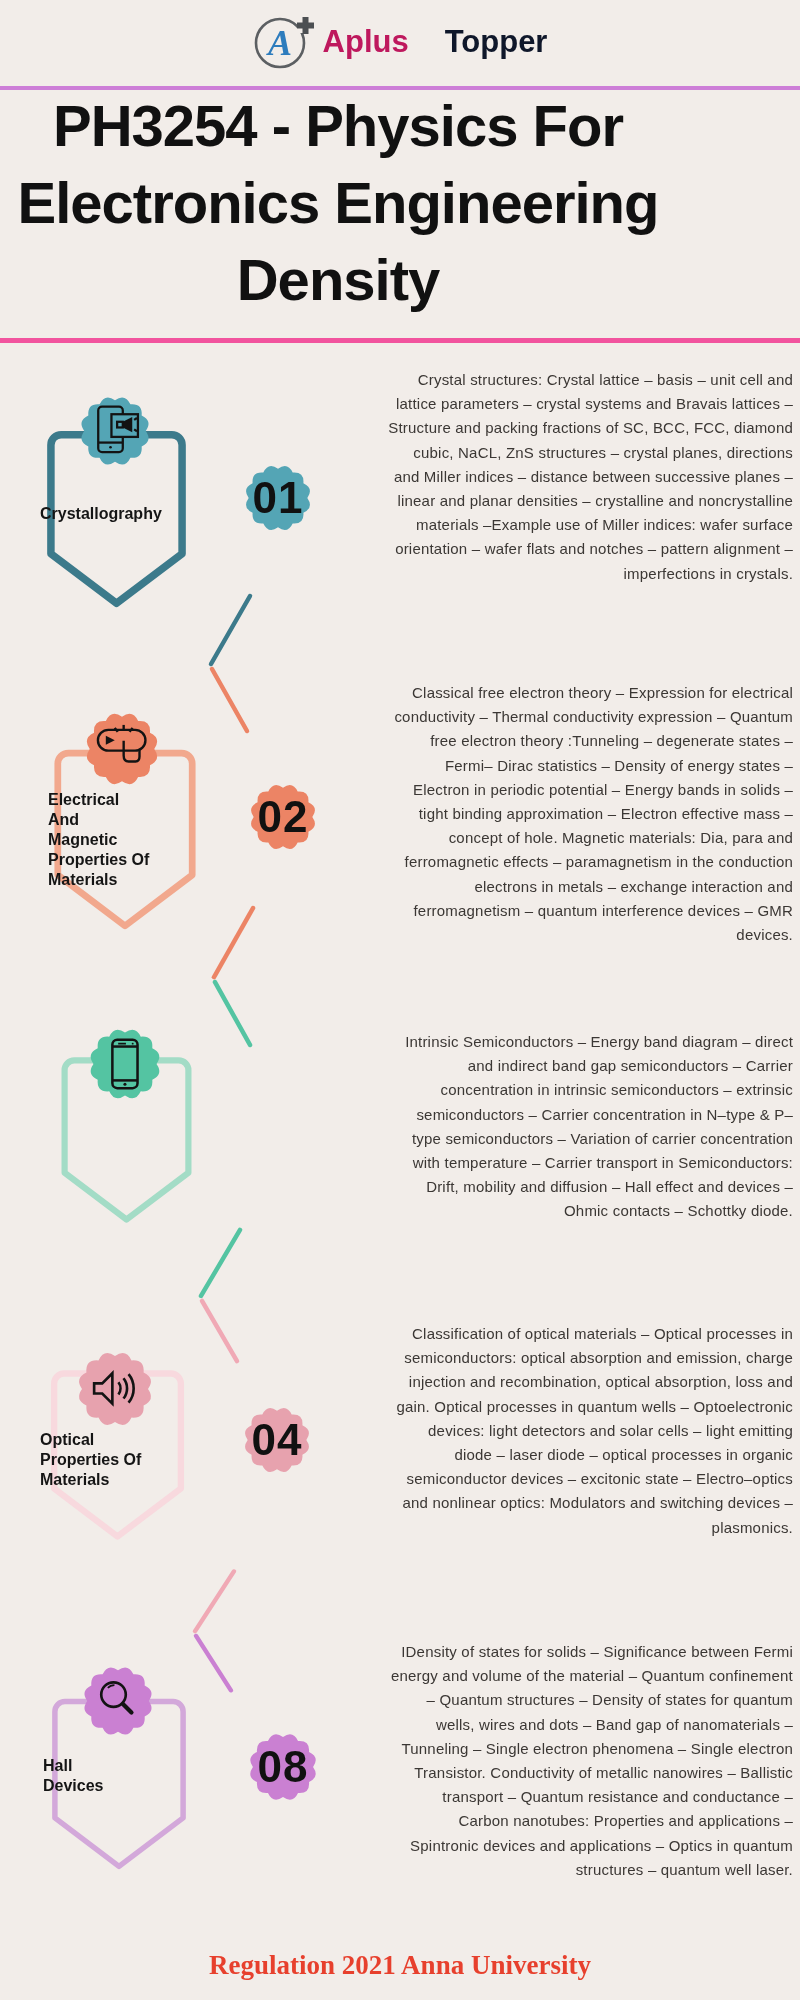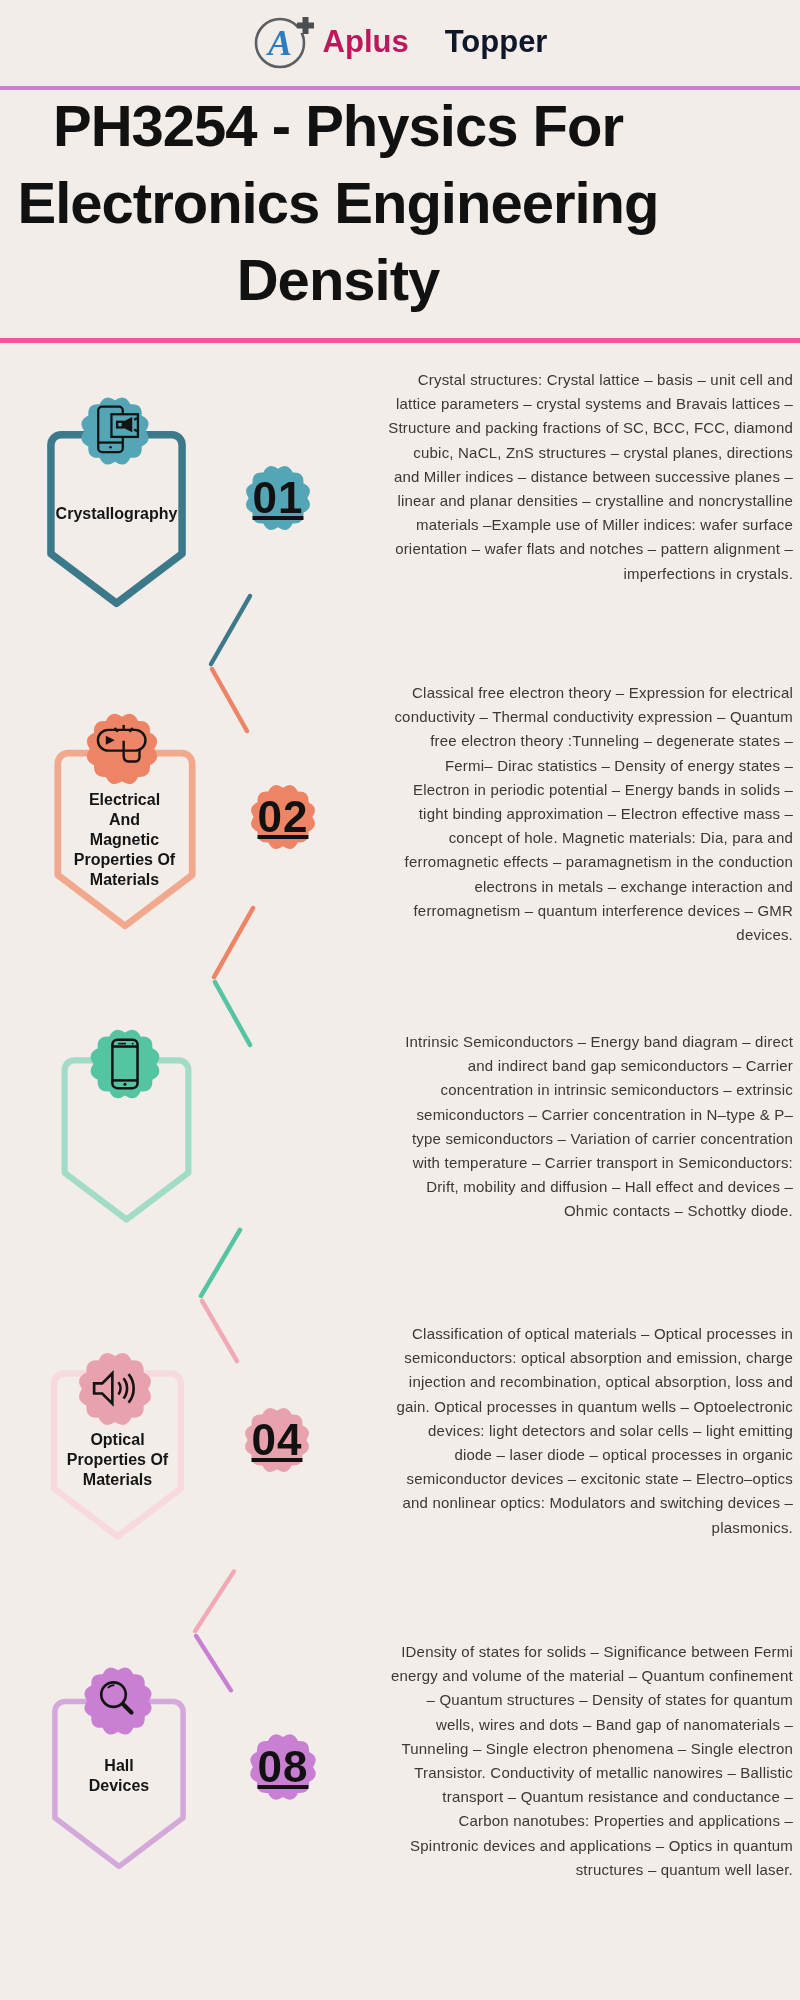--- a/index.html
+++ b/index.html
@@ -18,27 +18,27 @@
   .divider{position:absolute;left:0;width:800px;}
   .divider-orchid{top:86px;height:4px;background:#cd7ed7;}
   .divider-pink{top:338px;height:5px;background:#f2549e;}
   .title{position:absolute;top:87px;left:0;width:648px;text-align:center;
     font-weight:bold;color:#111;font-size:58px;line-height:77px;letter-spacing:-1px;margin-left:14px;}
   
   .shield{position:absolute;}
   .scallop-wrap{position:absolute;}
   .scallop-wrap svg.bg{position:absolute;left:0;top:0;width:100%;height:100%;}
   .scallop-wrap svg.icon{position:absolute;left:14%;top:14%;width:72%;height:72%;}
-  .shield-label{position:absolute;text-align:center;font-weight:bold;color:#151515;
+  .shield-label{position:absolute;text-align:left;font-weight:bold;color:#151515;
     font-size:16px;line-height:20px;white-space:pre-line;}
   .badge{position:absolute;}
   .badge svg{position:absolute;left:0;top:0;width:100%;height:100%;}
   .badge-num{position:absolute;left:0;top:0;width:100%;height:100%;
     display:flex;align-items:center;justify-content:center;
-    font-size:44px;font-weight:800;color:#111;letter-spacing:1px;text-decoration:underline;}
+    font-size:44px;font-weight:800;color:#111;letter-spacing:1px;}
   .para{position:absolute;width:405px;font-size:15px;line-height:24.2px;
     color:#3b3734;letter-spacing:0.2px;text-align:right;}
   .conn{position:absolute;}
   .footer{position:absolute;top:1950px;left:0;width:800px;text-align:center;
     font-family:"Liberation Serif",serif;font-weight:600;font-size:27px;color:#e7402d;}
 </style>
 </head>
 <body>
 
 <svg width="0" height="0" style="position:absolute">
@@ -208,14 +208,15 @@
   <div class="shield-label" style="left:43px;top:1756px;width:152px">Hall
 Devices</div>
   <div class="badge" style="left:242px;top:1726px;width:82px;height:82px">
     <svg viewBox="0 0 120 120">
         <use href="#scallop" fill="#ca80d2"></use>
       </svg>
     <div class="badge-num">08</div>
   </div>
   <div class="para" style="left:388px;top:1640px">IDensity of states for solids – Significance between Fermi energy and volume of the material – Quantum confinement – Quantum structures – Density of states for quantum wells, wires and dots – Band gap of nanomaterials –Tunneling – Single electron phenomena – Single electron Transistor. Conductivity of metallic nanowires – Ballistic transport – Quantum resistance and conductance – Carbon nanotubes: Properties and applications – Spintronic devices and applications – Optics in quantum structures – quantum well laser.</div>
 
+  <div class="footer">Regulation 2021 Anna University</div>
 
 </div>
 
 </body></html>

